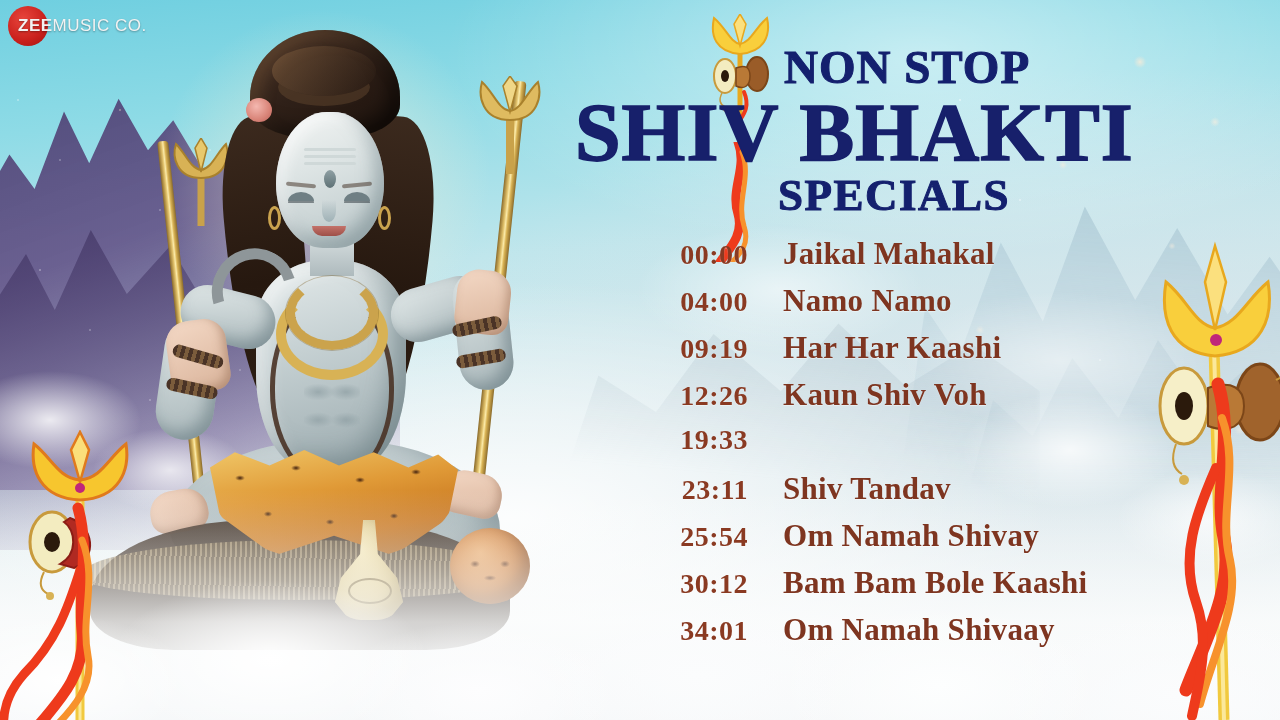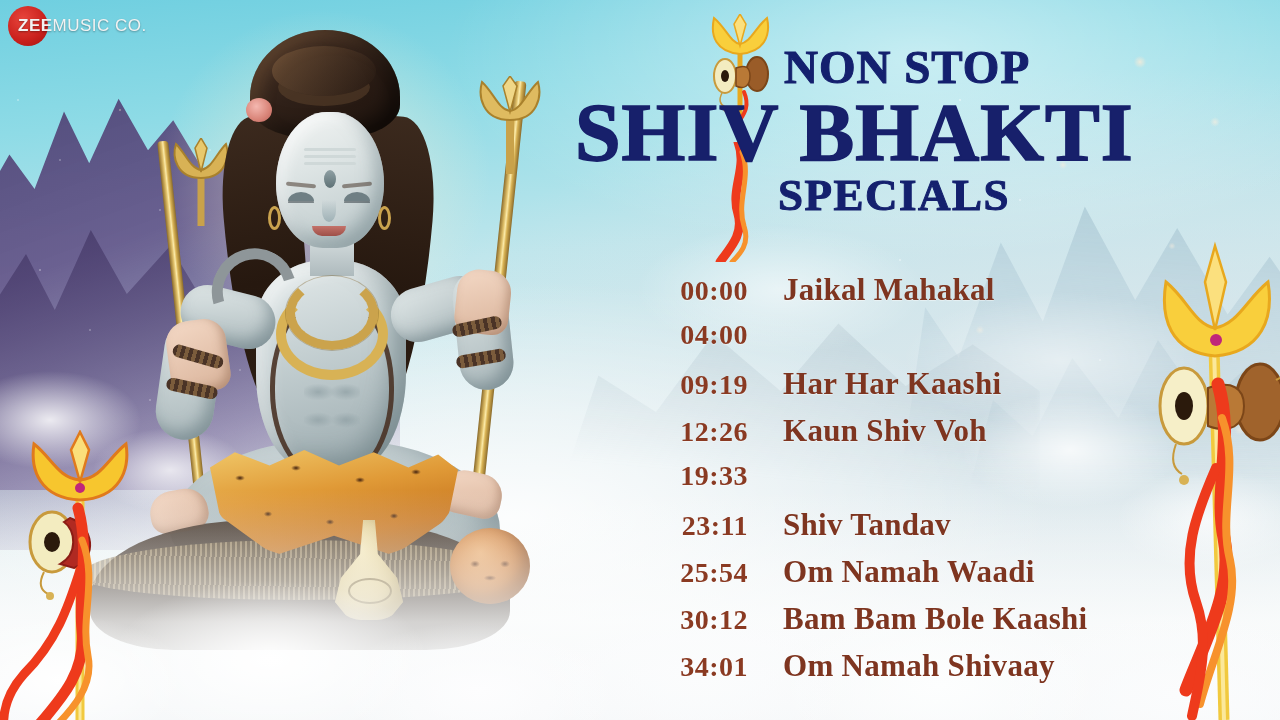--- a/index.html
+++ b/index.html
@@ -329,21 +329,21 @@
   .t-specials {
     position:absolute; left:218px; top:155px;
     font-family:"Liberation Serif", serif; font-weight:700;
     font-size:45px; letter-spacing:1.5px; color:#14206e;
     -webkit-text-stroke:1px #14206e;
   }
   .title-trident { position:absolute; left:140px; top:0px; width:80px; height:110px; }
   .title-ribbon  { position:absolute; left:148px; top:128px; width:60px; height:120px; }
 
   
-  #tracklist { position:absolute; left:640px; top:236px; width:600px;margin-top:36px; }
+  #tracklist { position:absolute; left:640px; top:236px; width:600px; }
   .track-row { display:flex; align-items:baseline; height:47px; }
   .track-time {
     width:108px; text-align:right; padding-right:0;
     font-family:"Liberation Serif", serif; font-weight:700;
     font-size:28px; color:#8a3a22; letter-spacing:.5px;
     text-shadow:0 1px 1px rgba(255,255,255,.45);
   }
   .track-title {
     margin-left:35px;
     font-family:"Liberation Serif", serif; font-weight:700;
@@ -515,39 +515,40 @@
     <div class="zee-text"><span class="b">ZEE</span><span class="n">MUSIC CO.</span></div>
   </div>
 
   <div id="tracklist">
     <div class="track-row">
       <div class="track-time">00:00</div>
       <div class="track-title">Jaikal Mahakal</div>
     </div>
     <div class="track-row">
       <div class="track-time">04:00</div>
+      <div class="track-title">Namo Namo</div>
     </div>
     <div class="track-row">
       <div class="track-time">09:19</div>
       <div class="track-title">Har Har Kaashi</div>
     </div>
     <div class="track-row">
       <div class="track-time">12:26</div>
       <div class="track-title">Kaun Shiv Voh</div>
     </div>
     <div class="track-row">
       <div class="track-time">19:33</div>
     </div>
     <div class="track-row">
       <div class="track-time">23:11</div>
       <div class="track-title">Shiv Tandav</div>
     </div>
     <div class="track-row">
       <div class="track-time">25:54</div>
-      <div class="track-title">Om Namah Waadi</div>
+      <div class="track-title">Om Namah Shivay</div>
     </div>
     <div class="track-row">
       <div class="track-time">30:12</div>
       <div class="track-title">Bam Bam Bole Kaashi</div>
     </div>
     <div class="track-row">
       <div class="track-time">34:01</div>
       <div class="track-title">Om Namah Shivaay</div>
     </div>
   </div>

